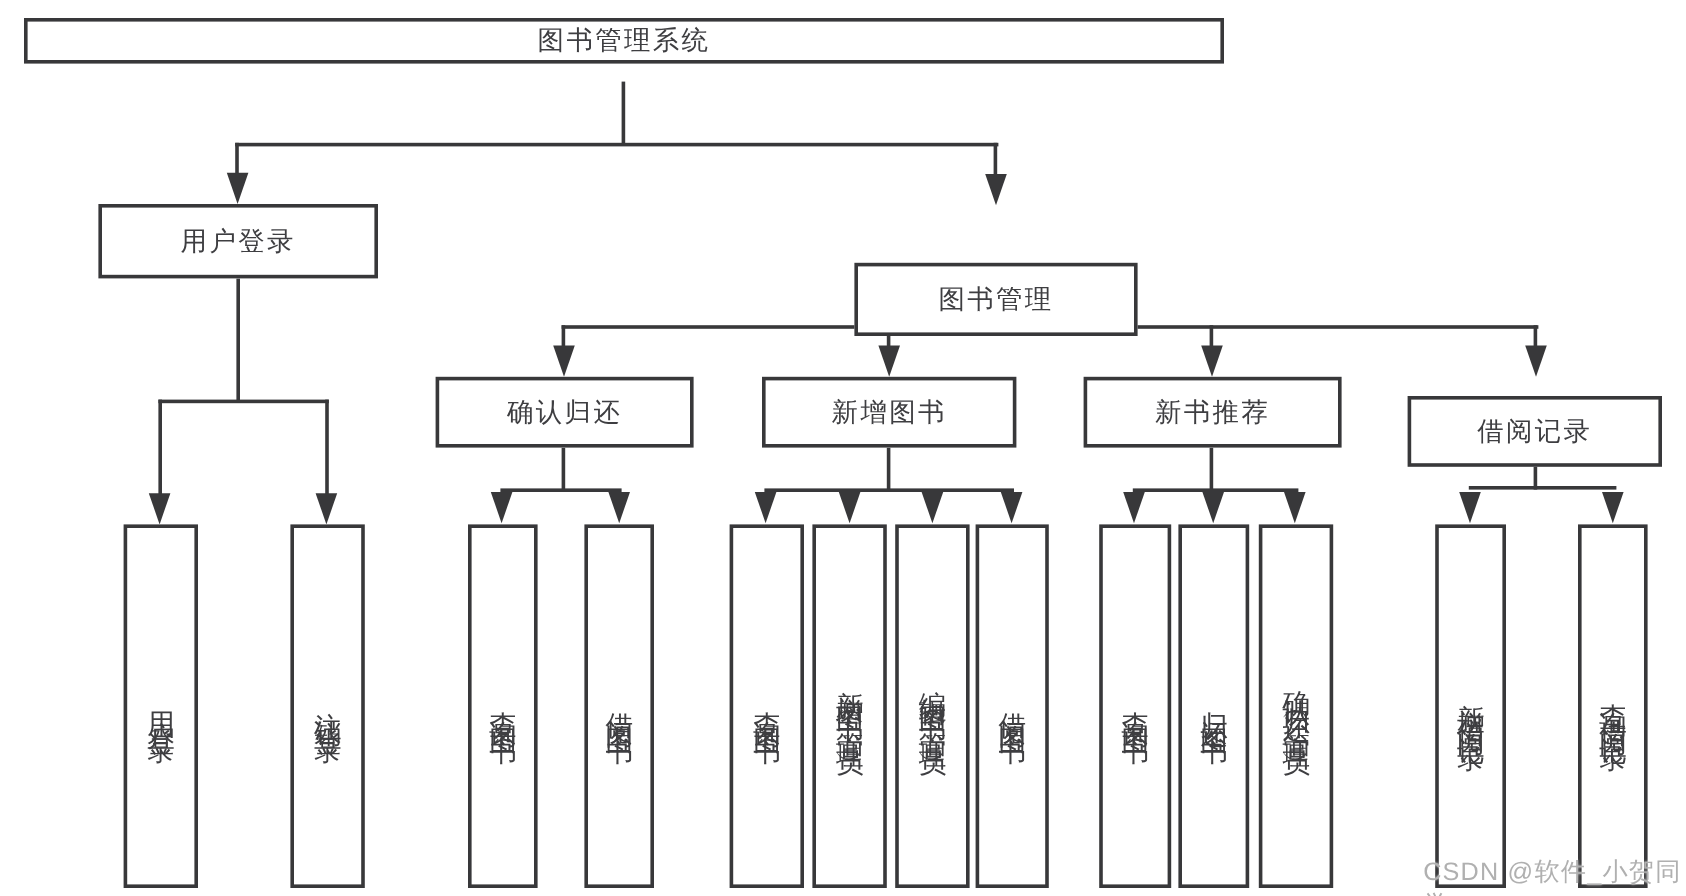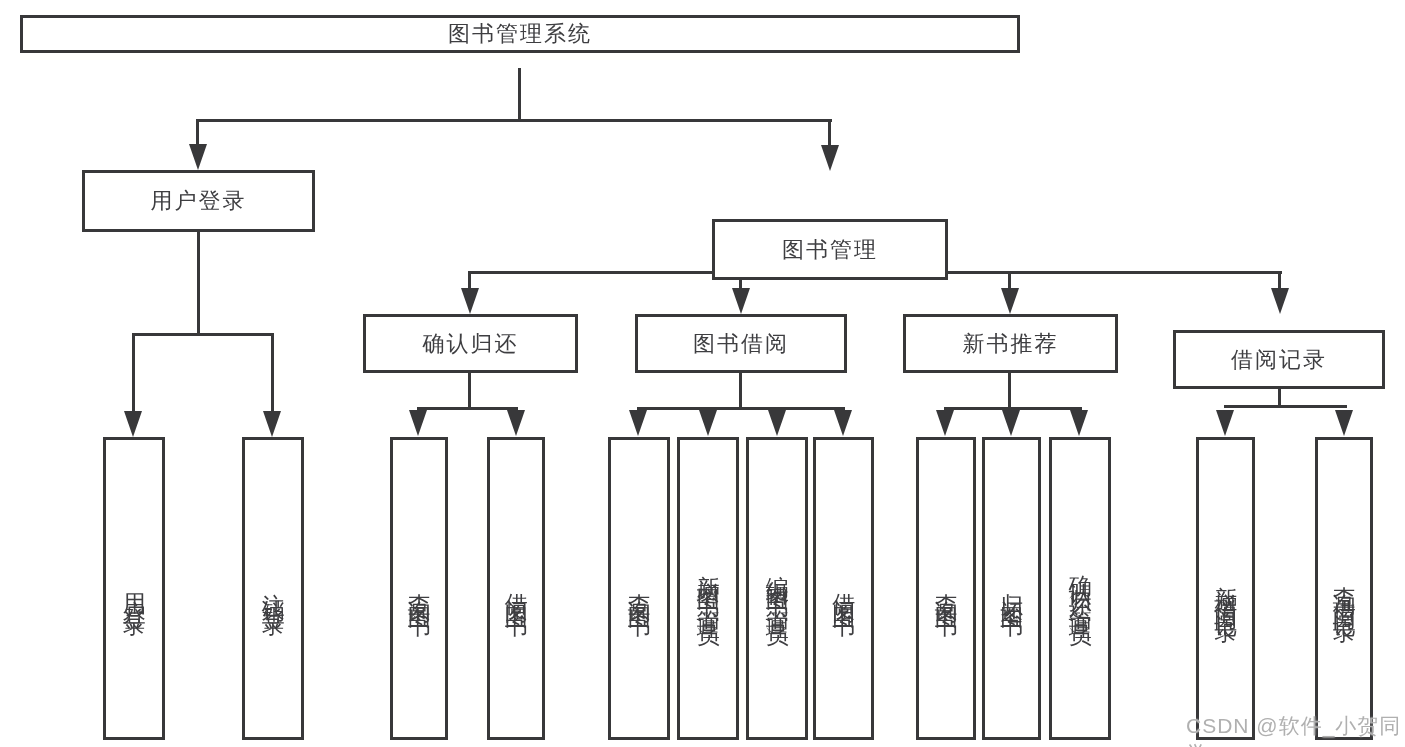--- a/index.html
+++ b/index.html
@@ -34,21 +34,21 @@
 <div class="stage">
 
   <div class="node" style="left:20px;top:15px;width:1000px;height:38px;">图书管理系统</div>
 
   <div class="node" style="left:82px;top:170px;width:233px;height:62px;">用户登录</div>
 
   <div class="node" style="left:712px;top:171px;width:236px;height:61px;margin-top:48px;">图书管理</div>
 
   <div class="node" style="left:363px;top:314px;width:215px;height:59px;">确认归还</div>
 
-  <div class="node" style="left:635px;top:314px;width:212px;height:59px;">图书借阅</div>
+  <div class="node" style="left:635px;top:314px;width:212px;height:59px;">新增图书</div>
 
   <div class="node" style="left:903px;top:314px;width:215px;height:59px;">新书推荐</div>
 
   <div class="node" style="left:1173px;top:314px;width:212px;height:59px;margin-top:16px;">借阅记录</div>
 
   <div class="node vert" style="left:103px;top:437px;width:62px;height:303px;">用户登录</div>
 
   <div class="node vert" style="left:242px;top:437px;width:62px;height:303px;">注销登录</div>
 
   <div class="node vert" style="left:390px;top:437px;width:58px;height:303px;">查询图书</div>

